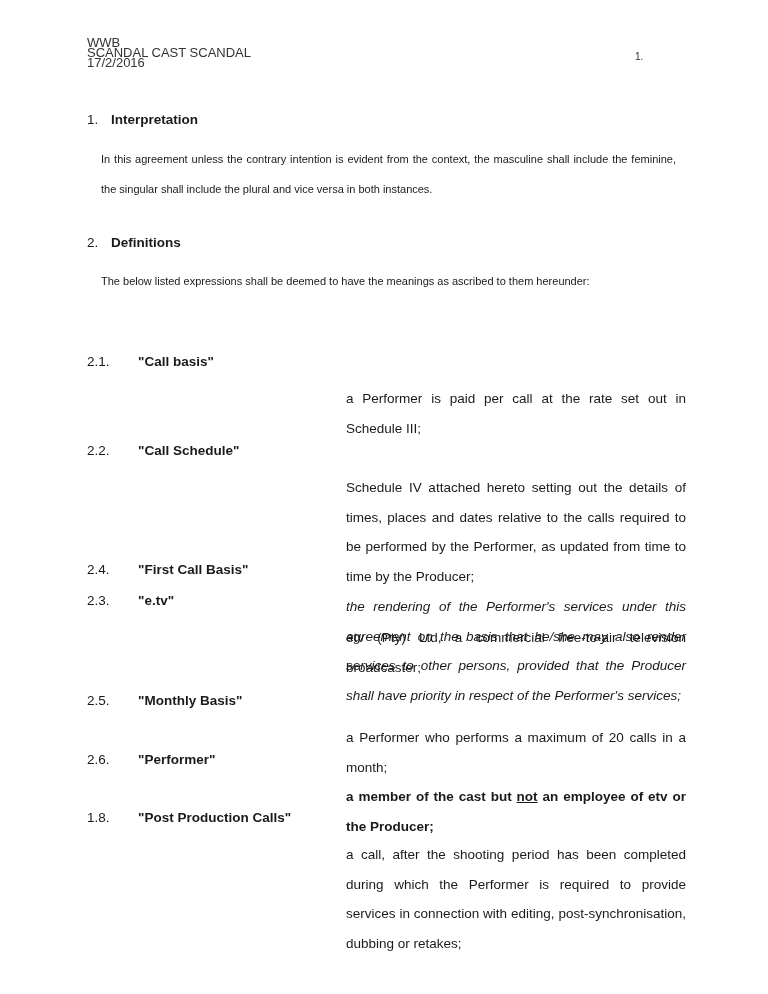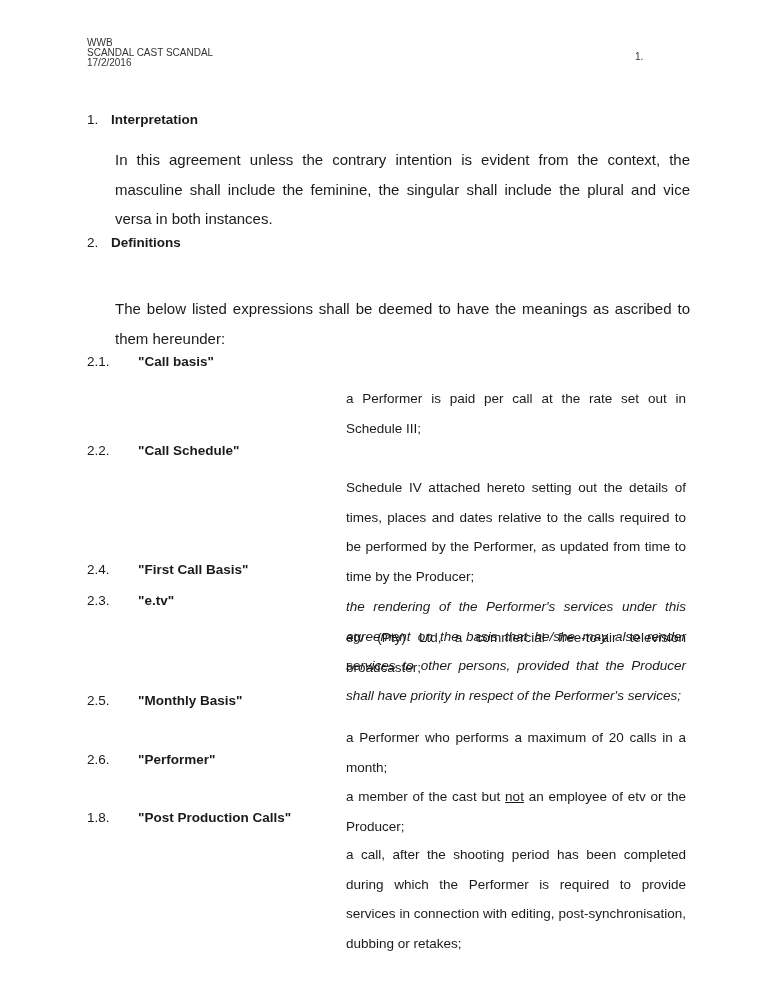--- a/index.html
+++ b/index.html
@@ -1,23 +1,23 @@
 <!DOCTYPE html>
 <html><head>
   <meta charset="utf-8">
   <style>
     html, body { margin: 0; padding: 0; background: #ffffff; }
     body { width: 768px; height: 994px; position: relative; overflow: hidden;
            font-family: "Liberation Sans", sans-serif; color: #1a1a1a; }
-    .hdr { position: absolute; left: 87px; top: 38px; font-size: 10px; line-height: 10px; color: #333; }
+    .hdr { position: absolute; left: 87px; top: 38px; font-size: 13px; line-height: 10px; color: #333; }
     .pgnum { position: absolute; left: 635px; top: 51px; font-size: 10px; color: #333; }
     .sec { position: absolute; left: 87px; font-size: 13.5px; }
     .sec .num { position: absolute; left: 0; top: 0; }
     .sec .title { position: absolute; left: 24px; top: 0; font-weight: bold; white-space: nowrap; }
-    .para { position: absolute; left: 115px; width: 575px; font-size: 15px; line-height: 29.5px;
+    .para { position: absolute; left: 101px; width: 575px; font-size: 11px; line-height: 29.5px;
             text-align: justify; }
     .def { position: absolute; left: 87px; width: 600px; font-size: 13.5px; }
     .def .dnum { position: absolute; left: 0; top: 0; }
     .def .term { position: absolute; left: 51px; top: 0; font-weight: bold; white-space: nowrap; }
     .def .text { position: absolute; left: 259px; top: 0; width: 340px; line-height: 29.5px;
                  text-align: justify; margin-top: 37px; }
     .u { text-decoration: underline; }
   </style>
 </head>
 <body>
@@ -34,21 +34,21 @@
   <div class="sec" style="top:112px;">
     <span class="num">1.</span>
     <span class="title">Interpretation</span>
   </div>
   <div class="para" style="top:145px;">In this agreement unless the contrary intention is evident from the context, the masculine shall include the feminine, the singular shall include the plural and vice versa in both instances.</div>
 
   <div class="sec" style="top:235px;">
     <span class="num">2.</span>
     <span class="title">Definitions</span>
   </div>
-  <div class="para" style="top:267px;margin-top:27px;">The below listed expressions shall be deemed to have the meanings as ascribed to them hereunder:</div>
+  <div class="para" style="top:267px;">The below listed expressions shall be deemed to have the meanings as ascribed to them hereunder:</div>
 
   <div class="def" style="top:354px;">
     <span class="dnum">2.1.</span>
     <span class="term">"Call basis"</span>
     <div class="text" style="top:-7px;">a Performer is paid per call at the rate set out in Schedule III;</div>
   </div>
 
   <div class="def" style="top:443px;">
     <span class="dnum">2.2.</span>
     <span class="term">"Call Schedule"</span>
@@ -69,21 +69,21 @@
 
   <div class="def" style="top:693px;">
     <span class="dnum">2.5.</span>
     <span class="term">"Monthly Basis"</span>
     <div class="text" style="top:-7px;">a Performer who performs a maximum of 20 calls in a month;</div>
   </div>
 
   <div class="def" style="top:752px;">
     <span class="dnum">2.6.</span>
     <span class="term">"Performer"</span>
-    <div class="text" style="top:-7px;"><span>a member of the cast but </span><span class="u">not</span><span> an employee of etv or the Producer;</span></div>
+    <div class="text" style="top:-7px;font-weight:bold;"><span>a member of the cast but </span><span class="u">not</span><span> an employee of etv or the Producer;</span></div>
   </div>
 
   <div class="def" style="top:810px;">
     <span class="dnum">1.8.</span>
     <span class="term">"Post Production Calls"</span>
     <div class="text" style="top:-7px;">a call, after the shooting period has been completed during which the Performer is required to provide services in connection with editing, post-synchronisation, dubbing or retakes;</div>
   </div>
 
 </div>
 

